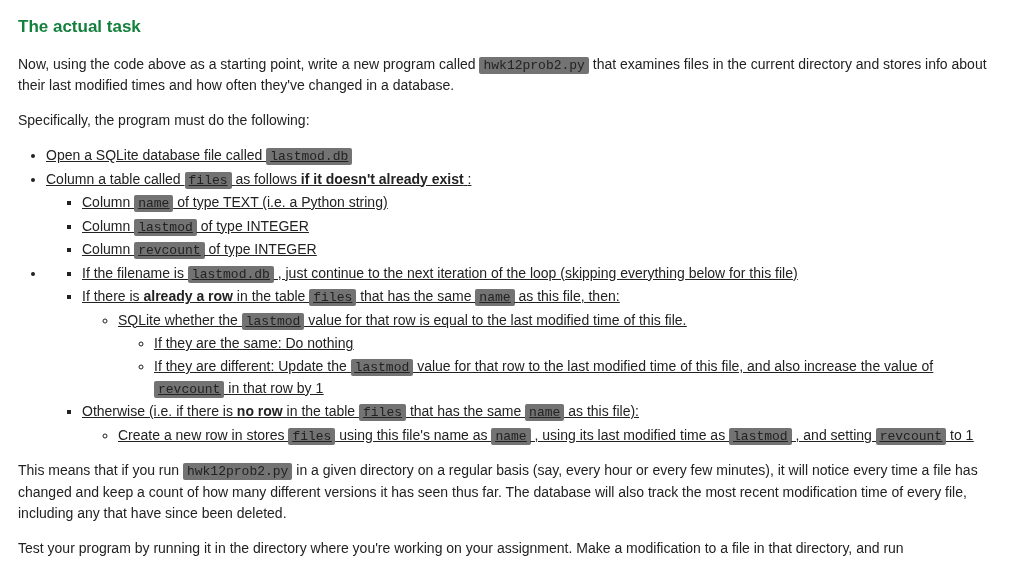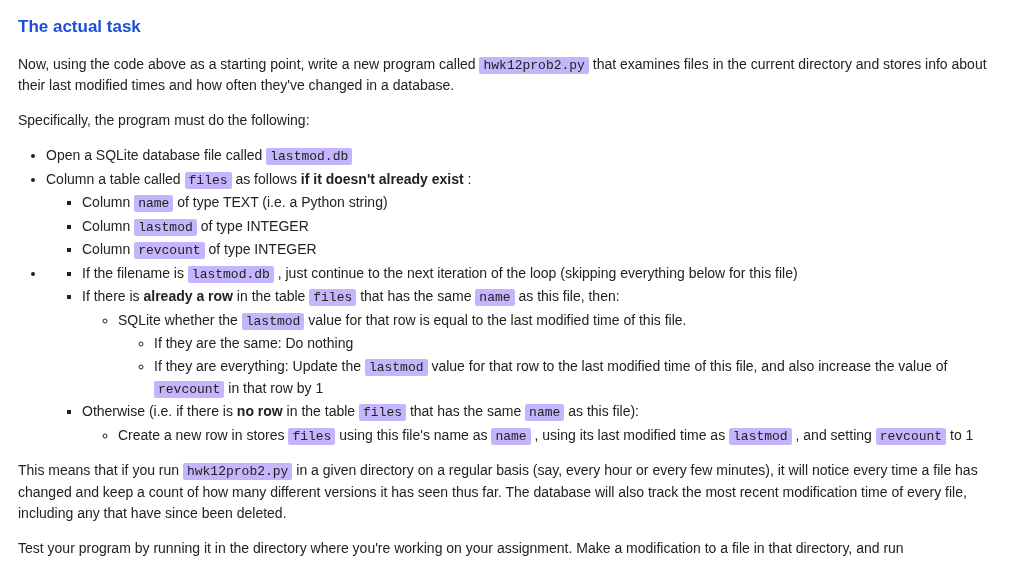--- a/index.html
+++ b/index.html
@@ -13,44 +13,45 @@
   }
   .page {
     padding: 14px 18px 30px 18px;
     width: 1016px;
     box-sizing: border-box;
   }
   h3.section-title {
     font-size: 17px;
     font-weight: bold;
     margin: 0 0 14px 0;
-    color: #1d4ed8;
+    color: #15803d;
   }
   p {
     margin: 0 0 14px 0;
   }
   ul {
     margin: 0 0 14px 0;
     padding-left: 28px;
+    text-decoration: underline;
   }
   ul ul {
     margin-bottom: 0;
     padding-left: 36px;
   }
   li {
     margin: 2px 0;
   }
   ul.level1 { list-style-type: disc; }
   ul.level2 { list-style-type: square; }
   ul.level3 { list-style-type: circle; }
   ul.level4 { list-style-type: circle; }
   code {
     font-family: Consolas, "Courier New", monospace;
     font-size: 13px;
-    background: #c4b5fd;
+    background: #737373;
     padding: 1px 4px;
     border-radius: 2px;
     color: #222;
   }
   strong {
     font-weight: bold;
   }
   
   .seg { display: inline; }
 </style>
@@ -116,21 +117,21 @@
           <ul class="level3">
             <li>
               <span class="seg">SQLite whether the </span>
               <code>lastmod</code>
               <span class="seg"> value for that row is equal to the last modified time of this file.</span>
               <ul class="level4">
                 <li>
                   <span class="seg">If they are the same: Do nothing</span>
                 </li>
                 <li>
-                  <span class="seg">If they are everything: Update the </span>
+                  <span class="seg">If they are different: Update the </span>
                   <code>lastmod</code>
                   <span class="seg"> value for that row to the last modified time of this file, and also increase the value of </span>
                   <code>revcount</code>
                   <span class="seg"> in that row by 1</span>
                 </li>
               </ul>
             </li>
           </ul>
         </li>
         <li>

